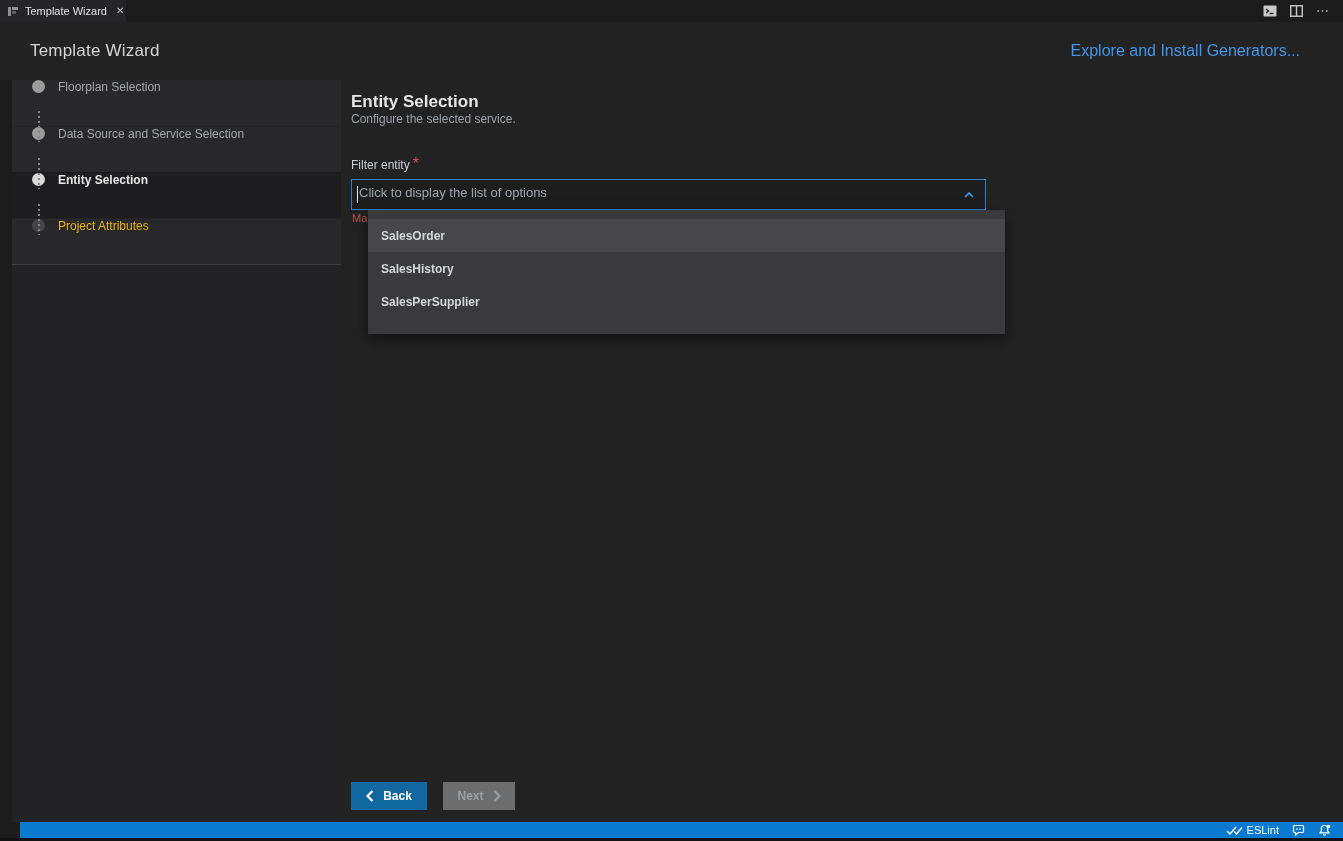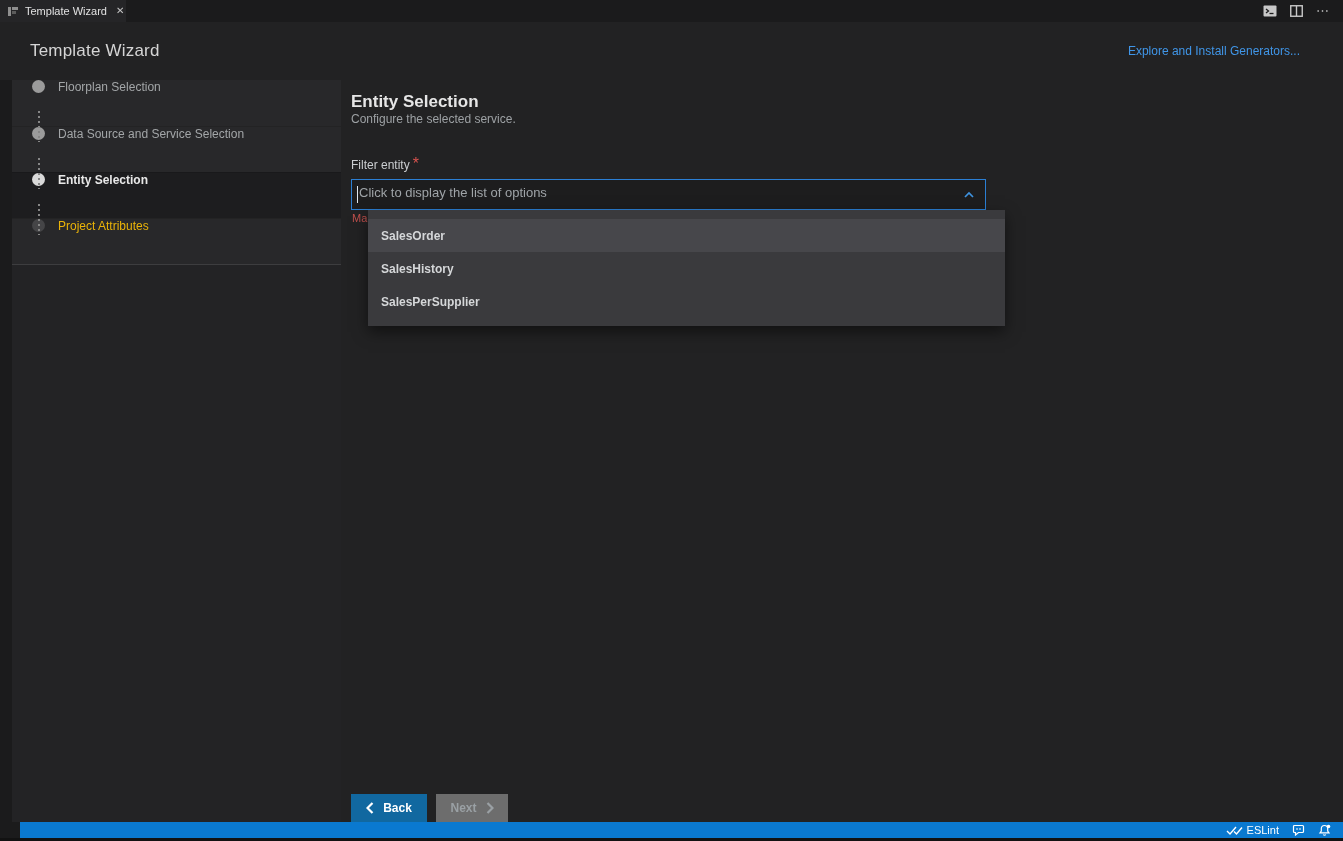--- a/index.html
+++ b/index.html
@@ -16,21 +16,21 @@
   .tab { width:126px; height:22px; background:#252527; display:flex; align-items:center; padding:0 7px; gap:6px; cursor:pointer; }
   .tab-label { font-size:11px; color:#e2e2e2; white-space:nowrap; }
   .tab-close { color:#c5c5c5; font-size:10px; line-height:10px; margin-left:3px; cursor:pointer; }
   .tab-actions { margin-left:auto; display:flex; align-items:center; gap:13px; padding-right:13px; }
   .tab-actions .icn { display:flex; align-items:center; cursor:pointer; }
   .more-glyph { color:#c5c5c5; font-size:13px; line-height:10px; letter-spacing:1px; }
 
   
   .header { height:58px; background:#222223; display:flex; align-items:center; justify-content:space-between; padding:0 43px 0 30px; }
   .header-title { font-size:17px; color:#d5d5d5; letter-spacing:.2px; }
-  .header-link { font-size:12px; color:#4096e8; cursor:pointer; text-decoration:none; }
+  .header-link { font-size:16px; color:#4096e8; cursor:pointer; text-decoration:none; }
 
   
   .main { position:absolute; top:80px; left:0; right:0; bottom:19px; background:#222223; }
   .left-gutter { position:absolute; left:0; top:0; bottom:0; width:12px; background:#1b1b1c; }
 
   .sidebar { position:absolute; left:12px; top:0; bottom:0; width:329px; background:#232325; }
   .steps { border-bottom:1px solid #3d3d3f; }
   .step { height:46px; display:flex; align-items:flex-start; padding-left:20px; gap:13px; background:#28282a; position:relative; cursor:pointer; }
   .step + .step { border-top:1px solid rgba(0,0,0,0.12); }
   .step.active { background:#1d1d1f; }
@@ -53,25 +53,25 @@
   .required { color:#d9534f; margin-left:3px; }
   .input-box { margin-top:6px; position:relative; height:31px; border:1.5px solid #2b7fd4; background:#1d1d1e; display:flex; align-items:center; }
   .combo-input { background:transparent; border:none; outline:none; color:#bef264; font-size:13px; width:100%; height:100%; padding:0 26px 4px 7px; font-family:"Liberation Sans", sans-serif; }
   .combo-input::placeholder { color:#9fa4a8; opacity:1; }
   .caret { position:absolute; left:5px; top:6px; bottom:6px; width:1px; background:#dfe7ee; }
   .chevron-up { position:absolute; right:10px; top:50%; transform:translateY(-50%); display:flex; cursor:pointer; }
 
   .error-msg { position:absolute; top:57px; left:1px; font-size:11px; color:#c0504d; white-space:nowrap; z-index:1; }
 
   .dropdown { position:absolute; top:55px; left:17px; width:637px; z-index:2; background:#3a3a3d;
-    padding:9px 0 8px 0; box-shadow:0 6px 14px rgba(0,0,0,0.5); }
+    padding:9px 0 16px 0; box-shadow:0 6px 14px rgba(0,0,0,0.5); }
   .option { height:33px; display:flex; align-items:center; padding-left:13px; font-size:12px; font-weight:600; color:#d5d7d9; cursor:pointer; }
   .option.highlighted { background:#47474b; }
 
-  .footer-buttons { position:absolute; left:10px; bottom:0; display:flex; gap:9px; }
+  .footer-buttons { position:absolute; left:10px; bottom:12px; display:flex; gap:16px; }
   .btn { height:28px; display:flex; align-items:center; justify-content:center; gap:9px; font-weight:700; font-size:12px; border:none; cursor:pointer; font-family:"Liberation Sans", sans-serif; }
   .btn-back { width:76px; background:#1168a0; color:#ffffff; }
   .btn-next { width:72px; background:#6d6d6d; color:#9aa0a4; }
 
   
   .status-bar { position:absolute; left:0; right:0; bottom:3px; height:16px; background:#0a79d0;
     display:flex; align-items:center; justify-content:flex-end; gap:13px; padding-right:12px;margin-left:20px; }
   .status-item { display:flex; align-items:center; gap:4px; color:#ffffff; font-size:11px; cursor:pointer; }
   .bottom-strip { position:absolute; left:0; right:0; bottom:0; height:3px; background:#121212; }
 </style>

